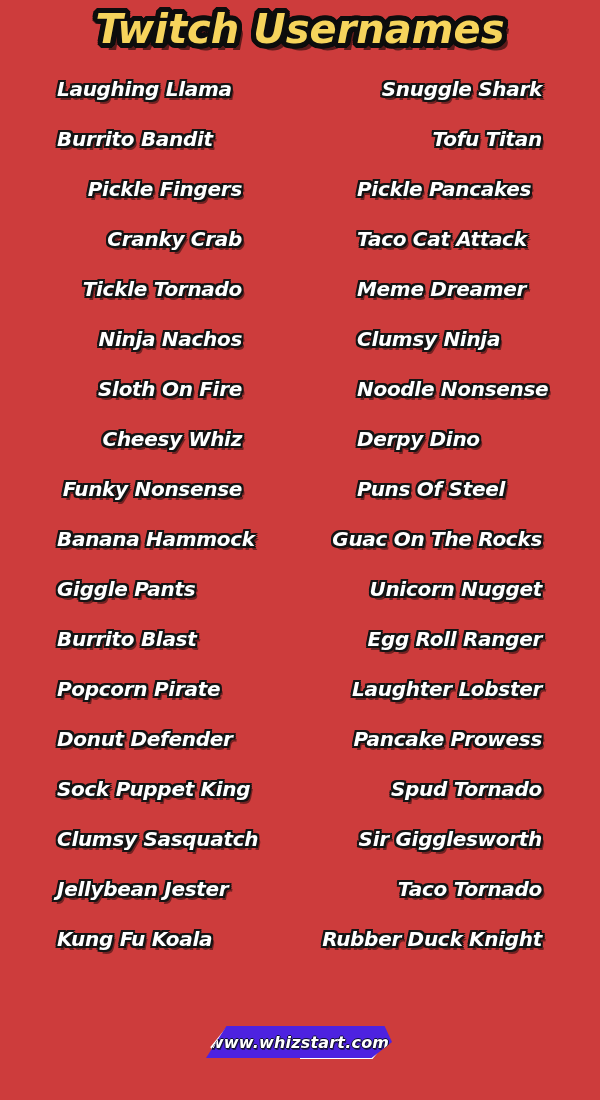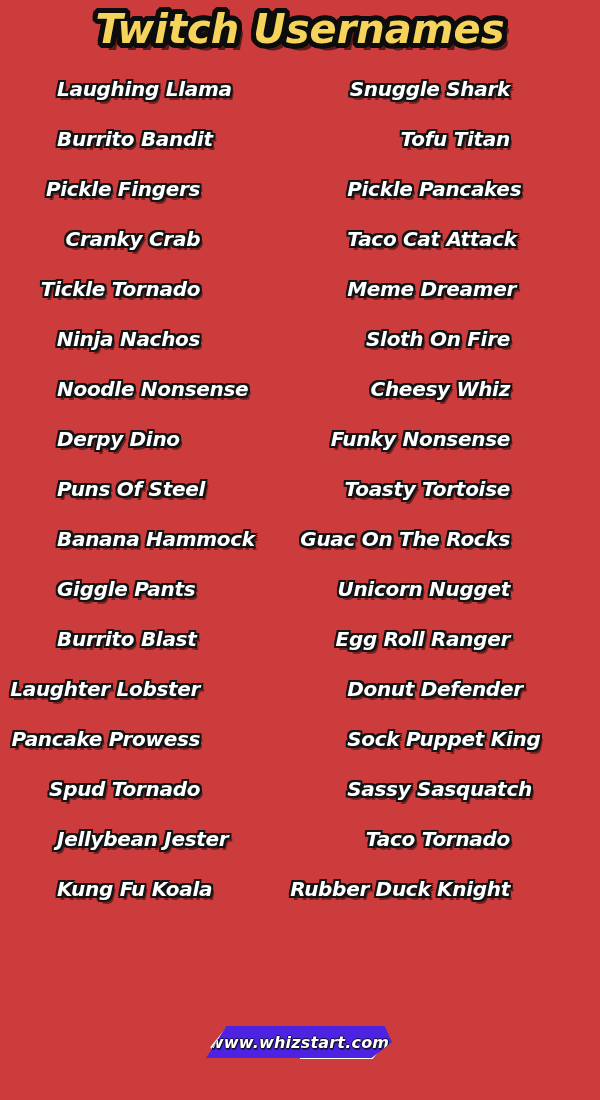--- a/index.html
+++ b/index.html
@@ -49,21 +49,21 @@
     font-size: 20px;
     letter-spacing: -0.3px;
     color: #ffffff;
     white-space: nowrap;
     text-shadow:
       -2px 0 0 #141414, 2px 0 0 #141414, 0 -2px 0 #141414, 0 2px 0 #141414,
       -2px -2px 0 #141414, 2px -2px 0 #141414, -2px 2px 0 #141414, 2px 2px 0 #141414,
       3px 4px 0 rgba(0,0,0,0.45);
   }
   .name.left  { justify-self: start; margin-left: 57px; }
-  .name.right { justify-self: end;  margin-right: 90px; }
+  .name.right { justify-self: end;  margin-right: 58px; }
 
   
   .badge-wrap {
     position: absolute;
     left: 200px; top: 1018px;
     width: 200px; height: 48px;
     cursor: pointer;
   }
   .badge-accents {
     position: absolute; left: 0; top: 0;
@@ -103,39 +103,41 @@
       <span class="name right">Snuggle Shark</span>
       <span class="name left">Burrito Bandit</span>
       <span class="name right">Tofu Titan</span>
       <span class="name right">Pickle Fingers</span>
       <span class="name left">Pickle Pancakes</span>
       <span class="name right">Cranky Crab</span>
       <span class="name left">Taco Cat Attack</span>
       <span class="name right">Tickle Tornado</span>
       <span class="name left">Meme Dreamer</span>
       <span class="name right">Ninja Nachos</span>
+      <span class="name left">Clumsy Ninja</span>
       <span class="name right">Sloth On Fire</span>
       <span class="name left">Noodle Nonsense</span>
       <span class="name right">Cheesy Whiz</span>
       <span class="name left">Derpy Dino</span>
       <span class="name right">Funky Nonsense</span>
       <span class="name left">Puns Of Steel</span>
-      <span class="name right">Toasty Tortoise</span>
       <span class="name left">Banana Hammock</span>
       <span class="name right">Guac On The Rocks</span>
       <span class="name left">Giggle Pants</span>
       <span class="name right">Unicorn Nugget</span>
       <span class="name left">Burrito Blast</span>
       <span class="name right">Egg Roll Ranger</span>
+      <span class="name left">Popcorn Pirate</span>
       <span class="name right">Laughter Lobster</span>
       <span class="name left">Donut Defender</span>
       <span class="name right">Pancake Prowess</span>
       <span class="name left">Sock Puppet King</span>
       <span class="name right">Spud Tornado</span>
-      <span class="name left">Sassy Sasquatch</span>
+      <span class="name left">Clumsy Sasquatch</span>
+      <span class="name right">Sir Gigglesworth</span>
       <span class="name left">Jellybean Jester</span>
       <span class="name right">Taco Tornado</span>
       <span class="name left">Kung Fu Koala</span>
       <span class="name right">Rubber Duck Knight</span>
     </div>
 
   <div class="badge-wrap">
     <svg class="badge-accents" viewBox="0 0 200 48">
       <polyline points="11,30 28,9 100,9" fill="none" stroke="#ffffff" stroke-width="2.2"></polyline>
       <polyline points="189,19 172,40 100,40" fill="none" stroke="#ffffff" stroke-width="2.2"></polyline>

